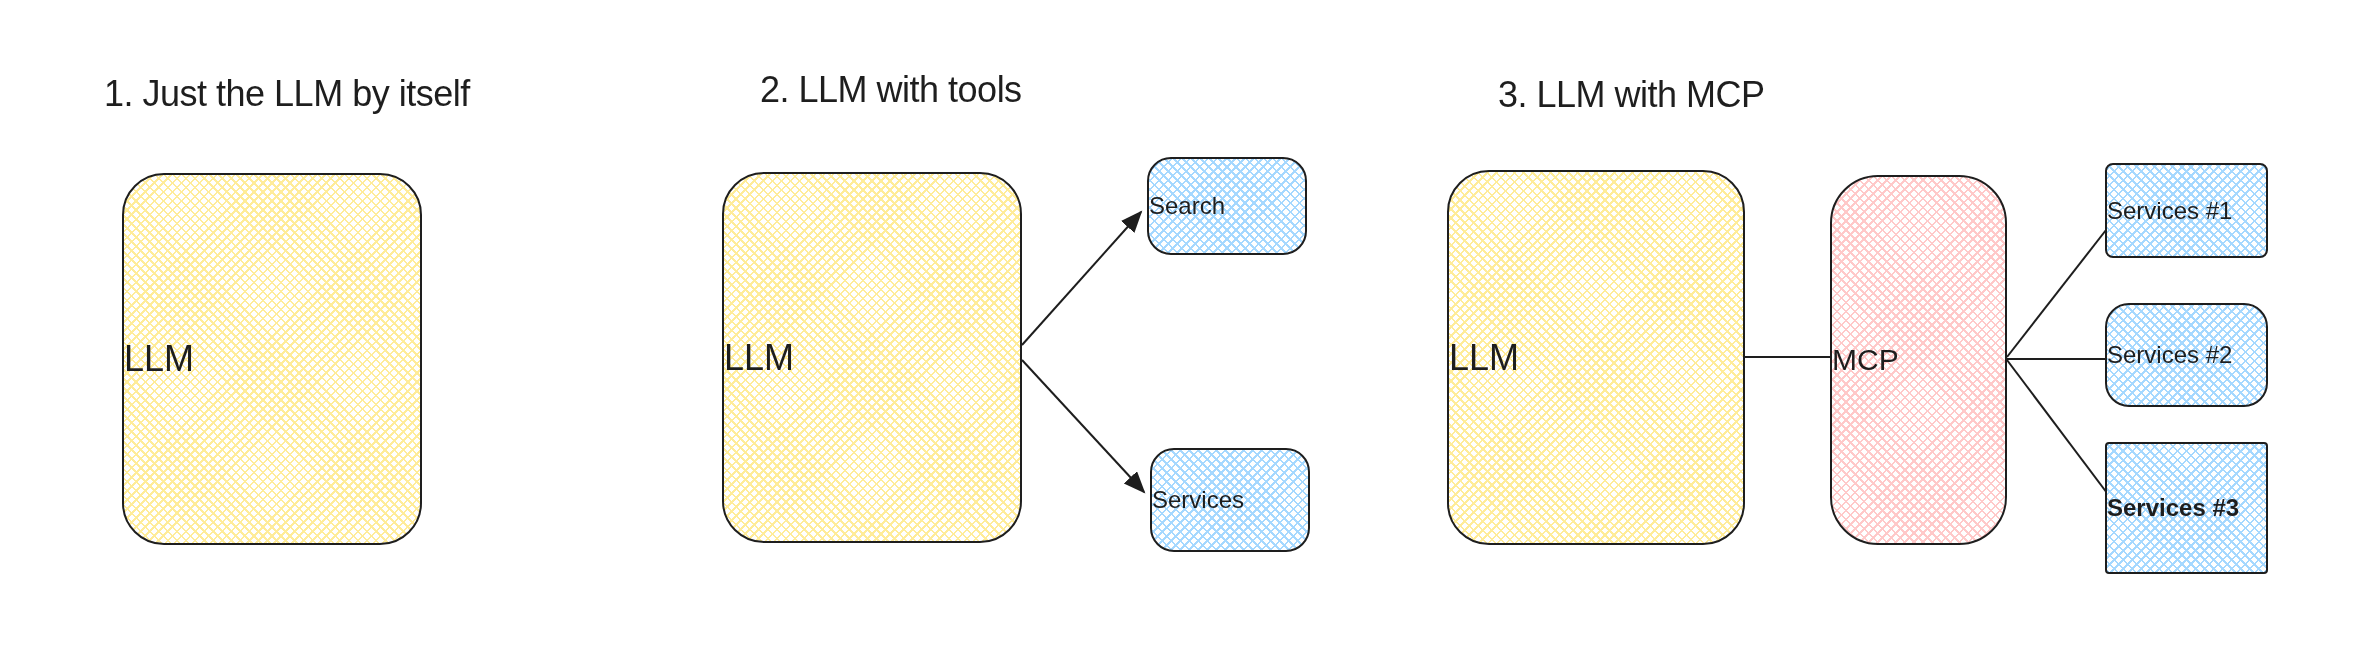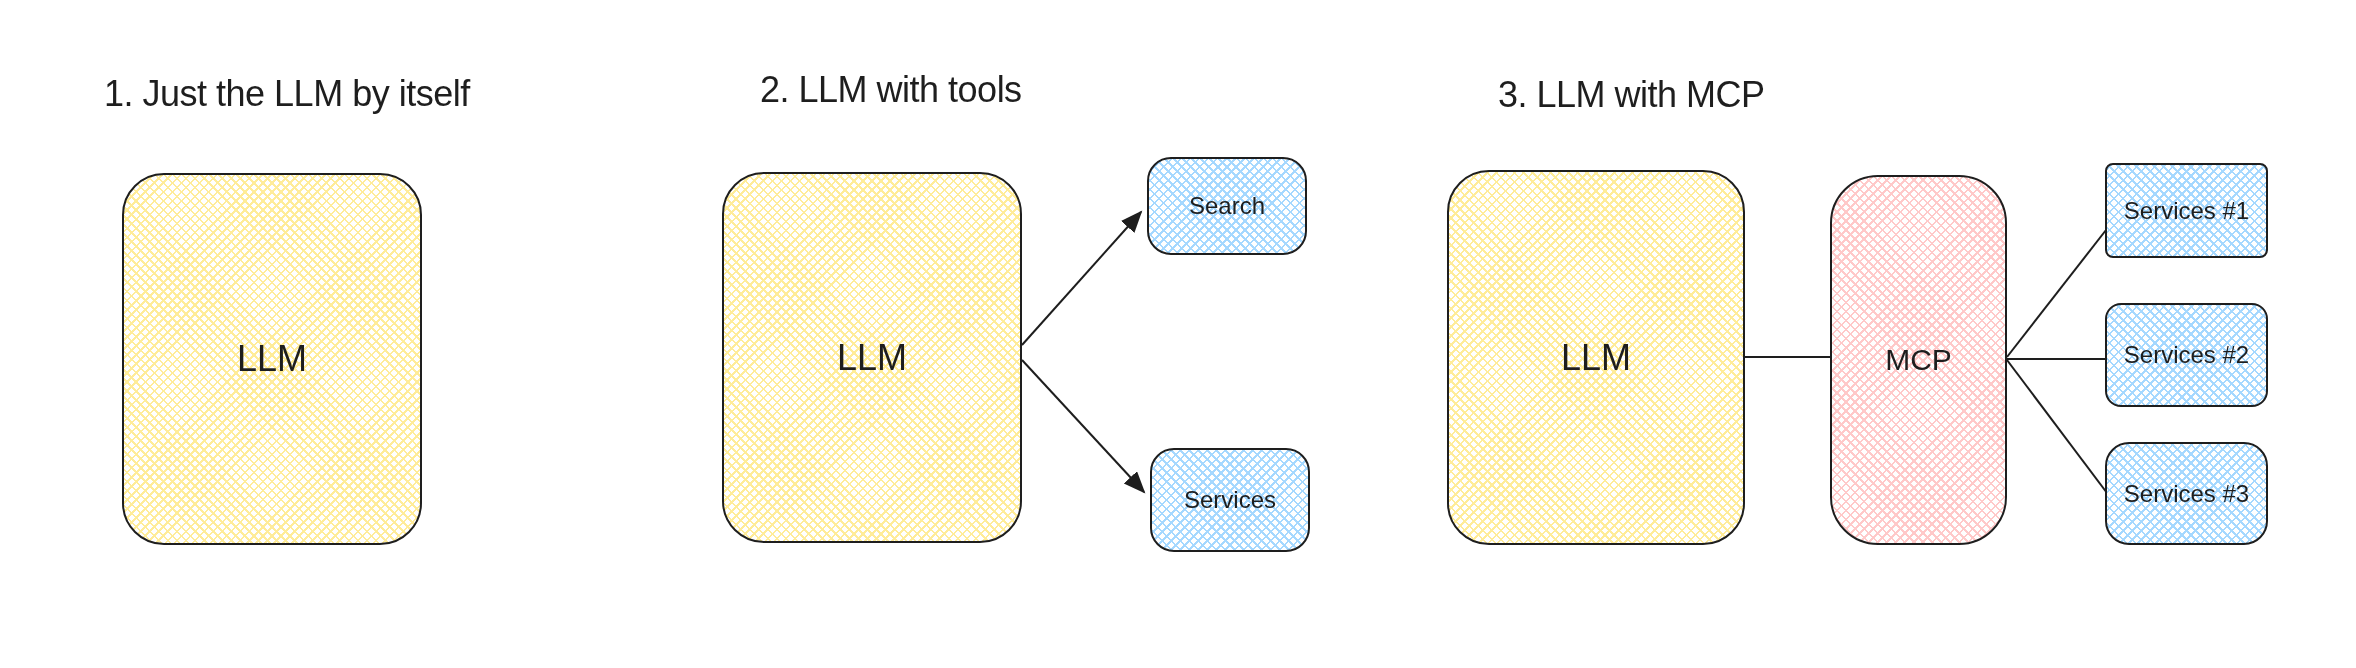--- a/index.html
+++ b/index.html
@@ -26,21 +26,21 @@
     color:var(--stroke);
     white-space:nowrap;
     margin-left:36px;
   }
   #h1{left:68px;top:74px;}
   #h2{left:724px;top:70px;}
   #h3{left:1462px;top:75px;}
 
   .node{
     position:absolute;
-    display:flex;align-items:center;justify-content:center;
+    display:flex;align-items:center;
     background-color:#ffffff;
     background-image:
       repeating-linear-gradient(45deg,  var(--hatch) 0px, var(--hatch) 1.8px, transparent 1.8px, transparent 6.4px),
       repeating-linear-gradient(-45deg, var(--hatch) 0px, var(--hatch) 1.8px, transparent 1.8px, transparent 6.4px);
     border:2.2px solid var(--stroke);
     text-align:center;
   }
   .yellow{--hatch:var(--llm_fill);}
   .blue{--hatch:var(--tool_fill);}
   .pink{--hatch:var(--mcp_fill);}
@@ -53,22 +53,22 @@
   .mid .label{font-size:30px;}
   .small .label{font-size:24px;}
 
   #llm1{left:122px;top:173px;width:300px;height:372px;border-radius:42px;}
   #llm2{left:722px;top:172px;width:300px;height:371px;border-radius:42px;}
   #llm3{left:1447px;top:170px;width:298px;height:375px;border-radius:42px;}
   #mcp {left:1830px;top:175px;width:177px;height:370px;border-radius:48px;}
   #search   {left:1147px;top:157px;width:160px;height:98px; border-radius:24px;}
   #reasoning{left:1150px;top:448px;width:160px;height:104px;border-radius:24px;}
   #svc1{left:2105px;top:163px;width:163px;height:95px;border-radius:8px;}
-  #svc2{left:2105px;top:303px;width:163px;height:104px;border-radius:16px;}
-  #svc3{left:2105px;top:442px;width:163px;height:103px;border-radius:24px;}
+  #svc2{left:2105px;top:303px;width:163px;height:104px;border-radius:24px;}
+  #svc3{left:2105px;top:442px;width:163px;height:132px;border-radius:4px;font-weight:bold;}
 
   svg.connectors{
     position:absolute;left:0;top:0;width:2356px;height:668px;
     pointer-events:none;
   }
   svg.connectors line{
     stroke:var(--stroke);
     stroke-width:2;
     fill:none;
   }

